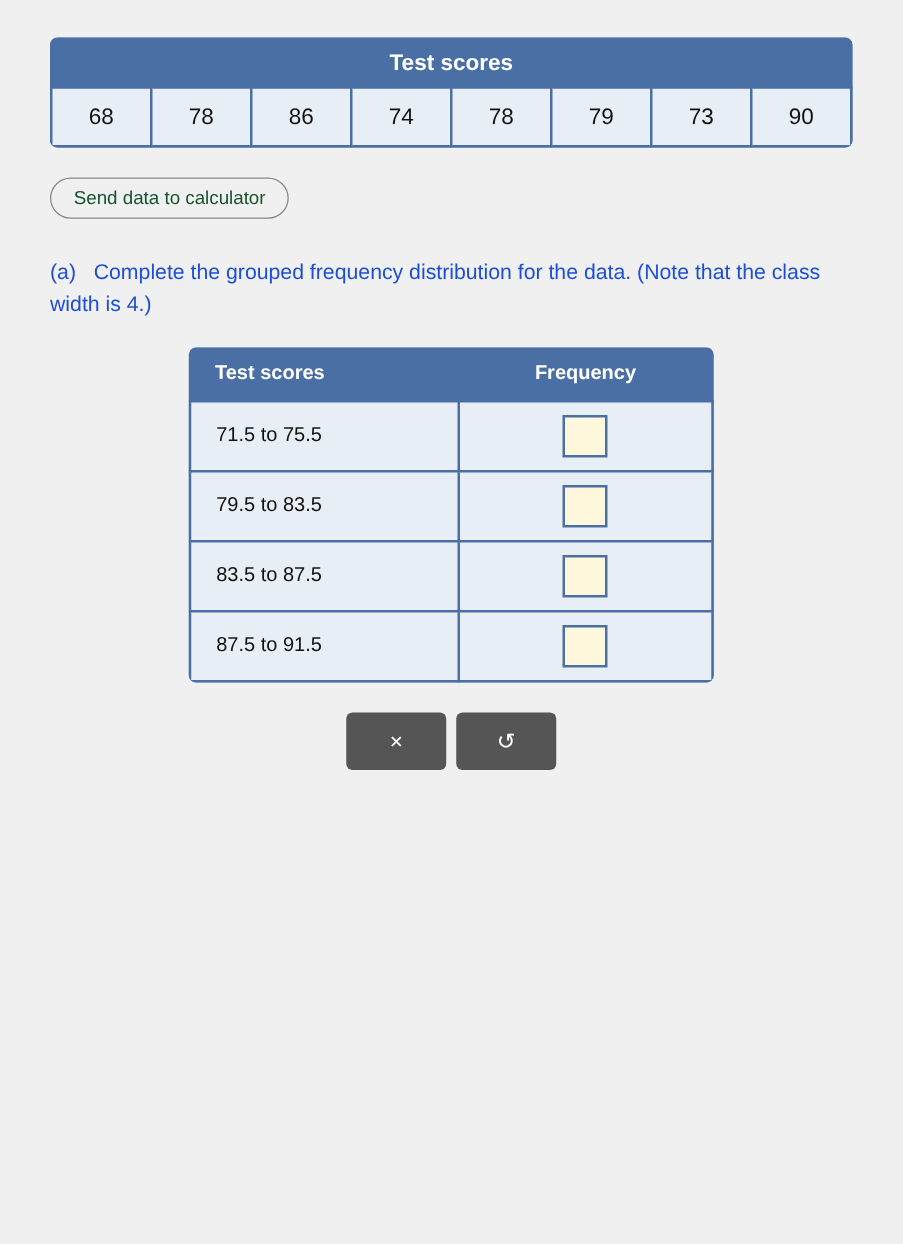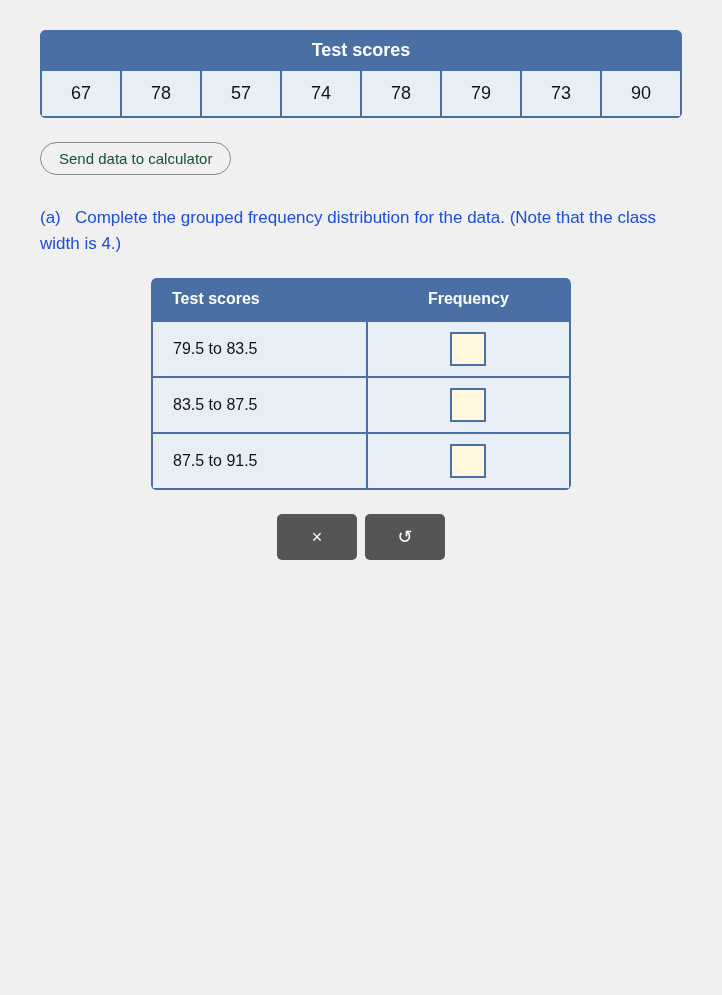--- a/index.html
+++ b/index.html
@@ -152,23 +152,23 @@
     }
   </style>
 </head>
 <body>
 
 <div class="data-table-container">
   <div class="data-table-title">Test scores</div>
   <table class="data-table">
     <tbody id="data-table-body">
         <tr>
-          <td>67</td>
+          <td>68</td>
           <td>78</td>
-          <td>57</td>
+          <td>86</td>
           <td>74</td>
           <td>78</td>
           <td>79</td>
           <td>73</td>
           <td>90</td>
         </tr>
       </tbody>
   </table>
 </div>
 
@@ -187,20 +187,24 @@
 <div class="freq-table-container">
   <table class="freq-table">
     <thead>
       <tr>
         <th>Test scores</th>
         <th>Frequency</th>
       </tr>
     </thead>
     <tbody id="freq-table-body">
         <tr>
+          <td>71.5 to 75.5</td>
+          <td><input type="text" class="freq-input" style=""></td>
+        </tr>
+        <tr>
           <td>79.5 to 83.5</td>
           <td><input type="text" class="freq-input" style=""></td>
         </tr>
         <tr>
           <td>83.5 to 87.5</td>
           <td><input type="text" class="freq-input" style=""></td>
         </tr>
         <tr>
           <td>87.5 to 91.5</td>
           <td><input type="text" class="freq-input" style=""></td>

